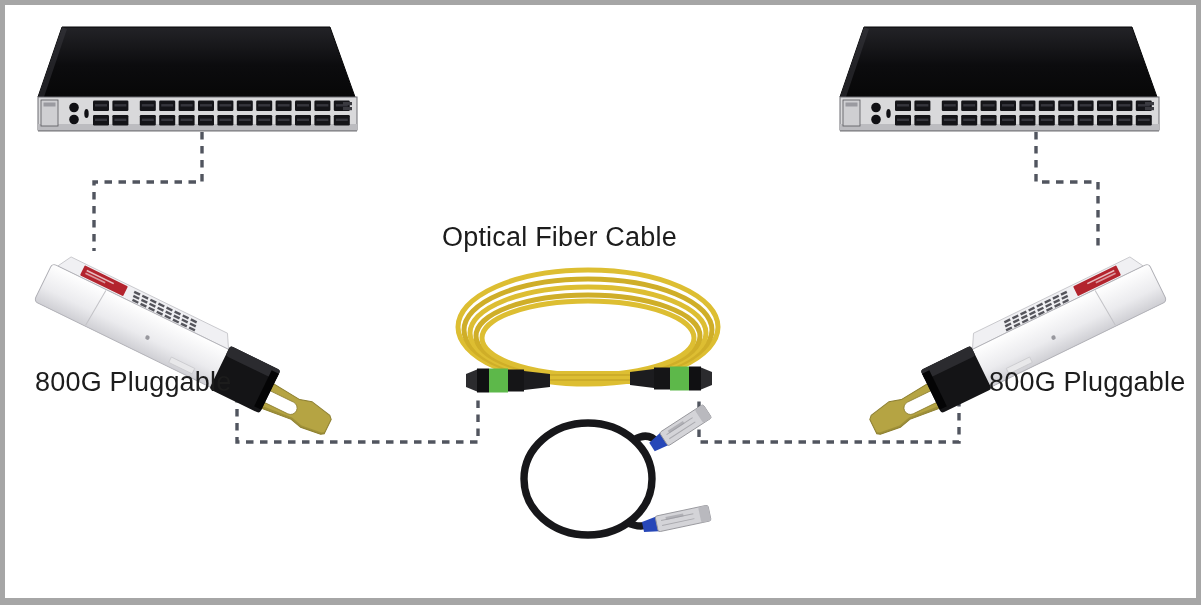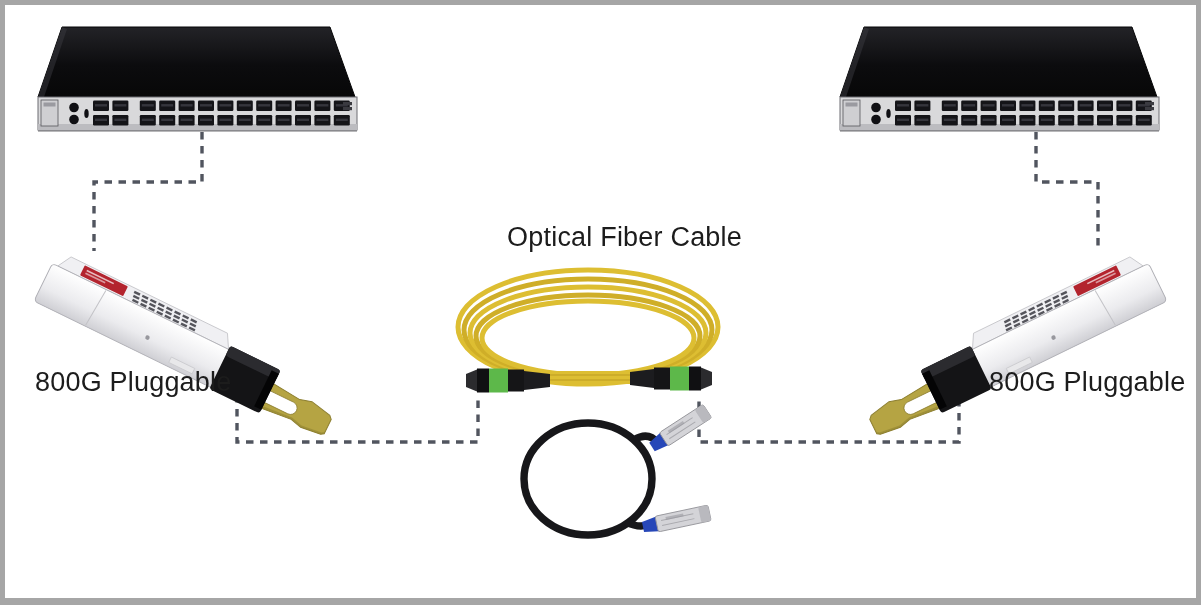--- a/index.html
+++ b/index.html
@@ -23,21 +23,21 @@
     background:#ffffff;
     overflow:hidden;
     font-family:"Liberation Sans", sans-serif;
   }
   .canvas{position:absolute;left:-5px;top:-5px;width:1201px;height:605px;}
   .diagram-label{
     position:absolute;
     color:var(--text);
     font-size:27px;
     font-weight:400;
-    text-align:right;
+    text-align:left;
     letter-spacing:.2px;
     white-space:nowrap;
   }
   .lbl-fiber{left:437px;top:217px;width:300px;}
   .lbl-left{left:30px;top:362px;width:195px;}
   .lbl-right{left:984px;top:362px;width:195px;}
 
   
   .dash{fill:none;stroke:var(--dashed-line);stroke-width:3.4;stroke-dasharray:7.5 6.5;}
   .coil{fill:none;stroke:var(--fiber-yellow);stroke-width:5;}

